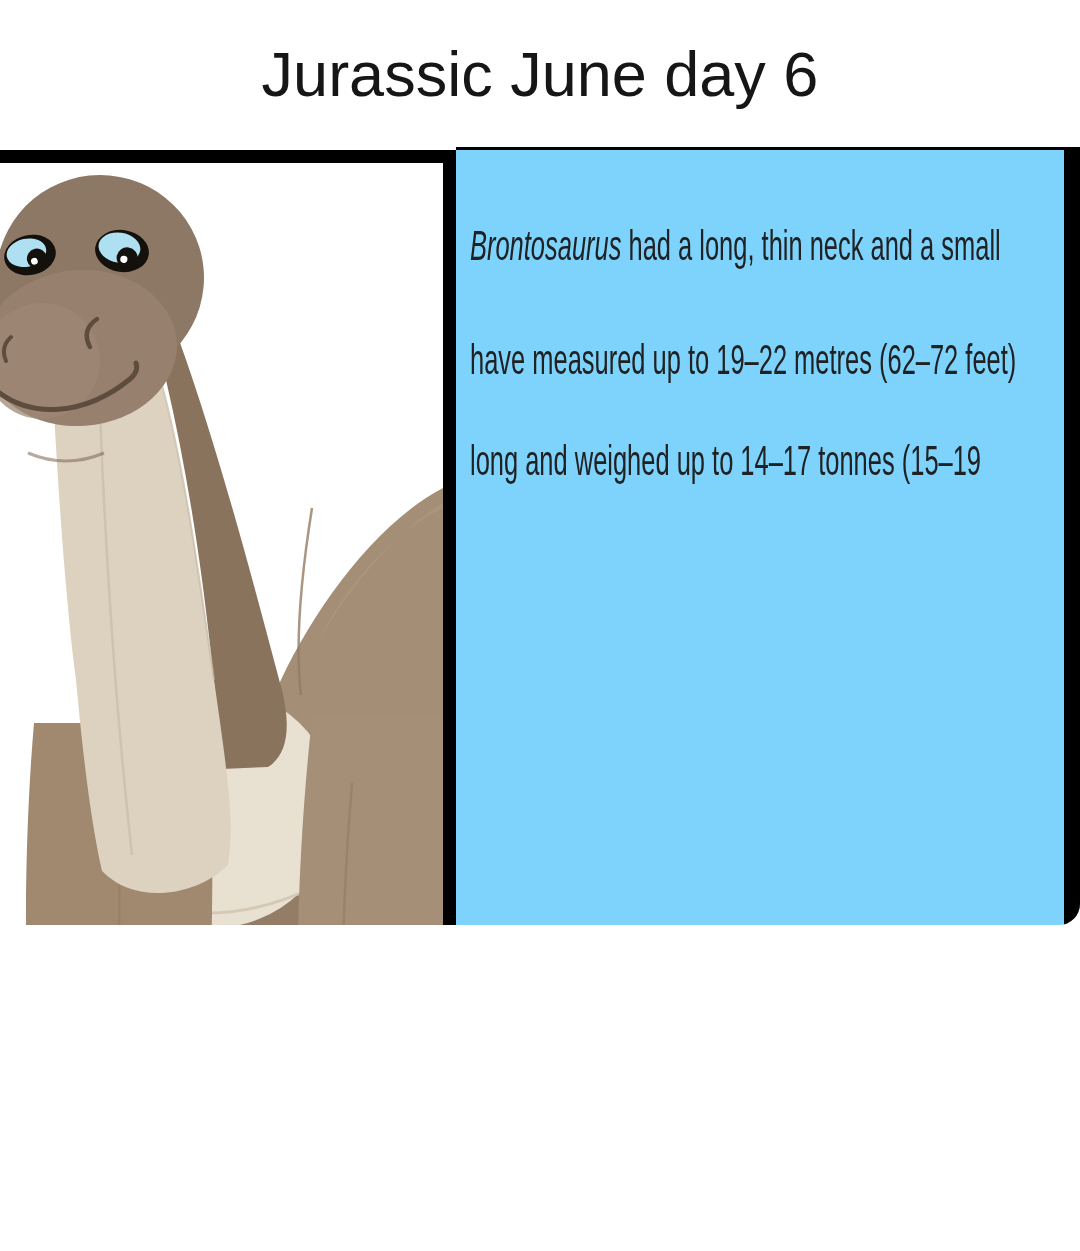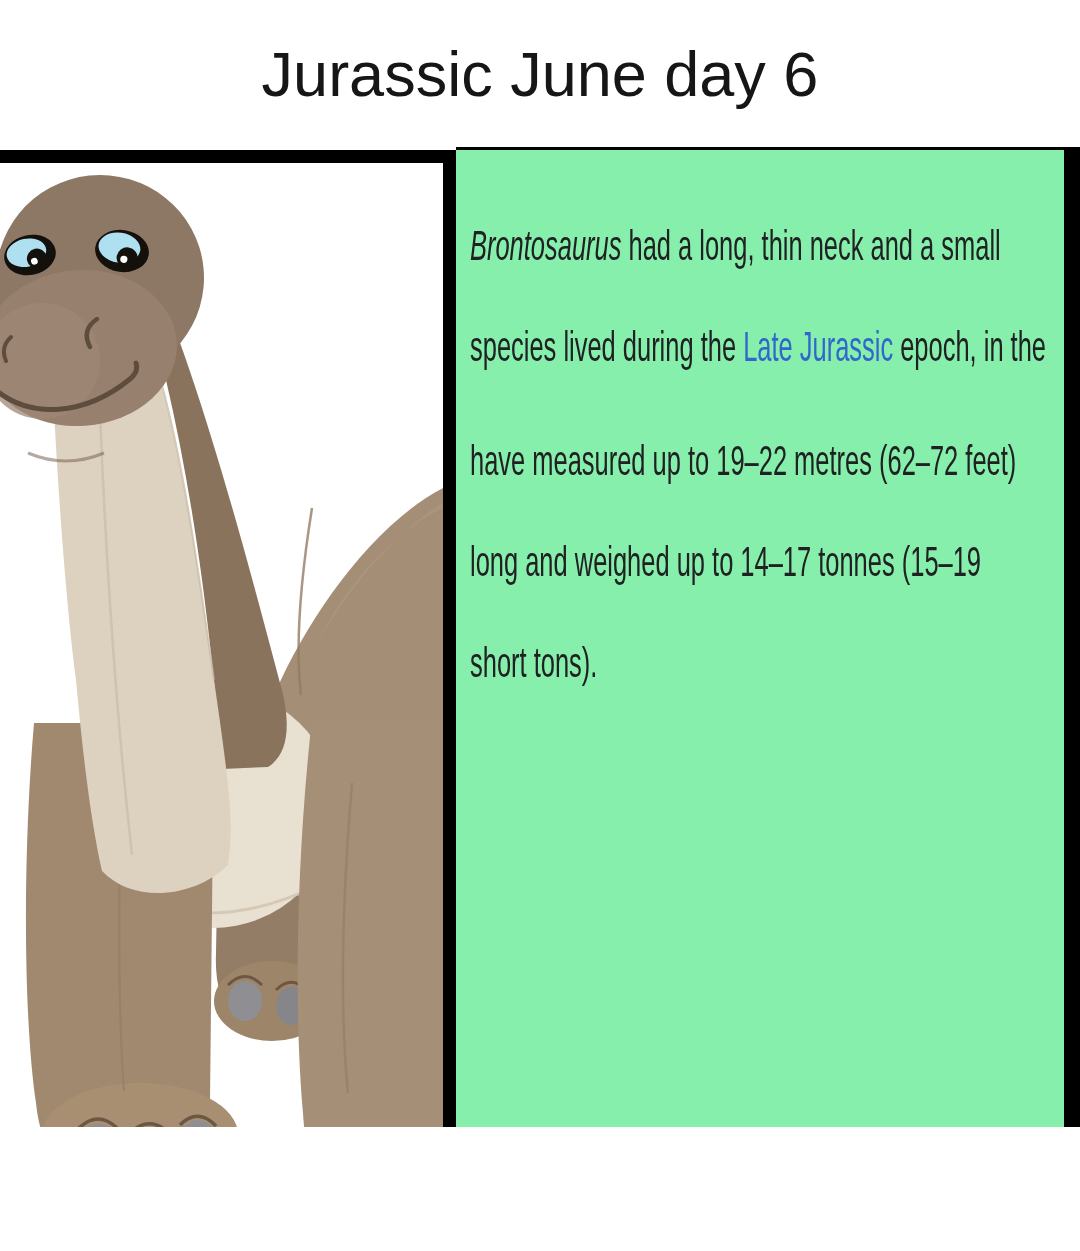--- a/index.html
+++ b/index.html
@@ -3,24 +3,25 @@
 <meta charset="utf-8">
 <style>
   :root{
     --link:#3366cc;
     --text:#202122;
     --brand:#fdc52c;
   }
   html,body{margin:0;padding:0;background:#ffffff;}
   .page{
     position:relative;
-    width:1080px;height:1127px;
+    width:1080px;height:925px;
     background:#ffffff;
     overflow:hidden;
     font-family:"Liberation Sans","DejaVu Sans",sans-serif;
+    border-radius:21px;
   }
   .title{
     position:absolute;top:38px;left:0;right:0;
     text-align:center;
     font-size:63px;line-height:72px;
     color:#161616;
     letter-spacing:0px;
   }
   .photo-panel{
     position:absolute;left:0;top:150px;
@@ -32,21 +33,21 @@
   }
   .photo-panel svg{display:block;}
   .divider{
     position:absolute;left:443px;top:150px;
     width:13px;height:1082px;
     background:#000;
   }
   .text-panel{
     position:absolute;left:456px;top:147px;
     width:624px;height:1085px;
-    background:#86efac;
+    background:#7dd3fc;
     border-top:3px solid #000;
     border-right:16px solid #000;
     box-sizing:border-box;
     padding:45px 0 0 14px;
     overflow:hidden;
   }
   .wikiline{
     height:101px;line-height:101px;
     white-space:nowrap;
     font-size:42px;
@@ -174,26 +175,24 @@
       </g>
     </svg>
   </div>
 
   <div class="divider"></div>
 
   <div class="text-panel">
     <div id="article">
         <div class="para">
           <div class="wikiline"><span class="line-inner" style="transform: scaleX(0.606156);"><span class="seg-i">Brontosaurus</span><span class="seg-p"> had a long, thin neck and a small</span></span></div>
-          <div class="wikiline"><span class="line-inner" style="transform: scaleX(0.606156);"><span class="seg-p">species lived during the </span><span class="seg-a">Late Jurassic</span><span class="seg-p"> epoch, in the</span></span></div>
         </div>
         <div class="para">
           <div class="wikiline"><span class="line-inner" style="transform: scaleX(0.606156);"><span class="seg-p">have measured up to 19–22 metres (62–72 feet)</span></span></div>
           <div class="wikiline"><span class="line-inner" style="transform: scaleX(0.606156);"><span class="seg-p">long and weighed up to 14–17 tonnes (15–19</span></span></div>
-          <div class="wikiline"><span class="line-inner" style="transform: scaleX(0.606156);"><span class="seg-p">short tons).</span></span></div>
         </div>
       </div>
   </div>
 
   <div class="bottom-bar">
     <span class="brand"><span>ifunny.c</span><span class="smiley">☻</span></span>
   </div>
 
 </div>
 

